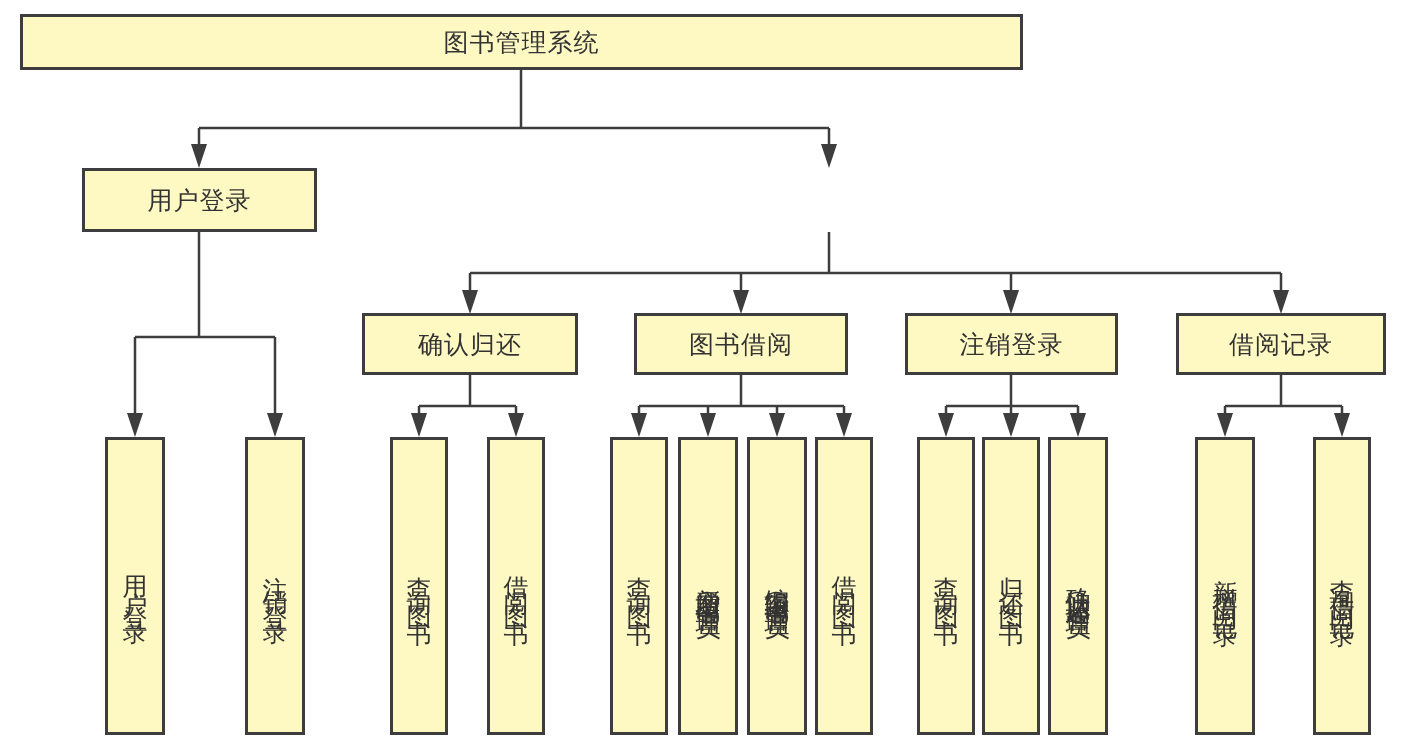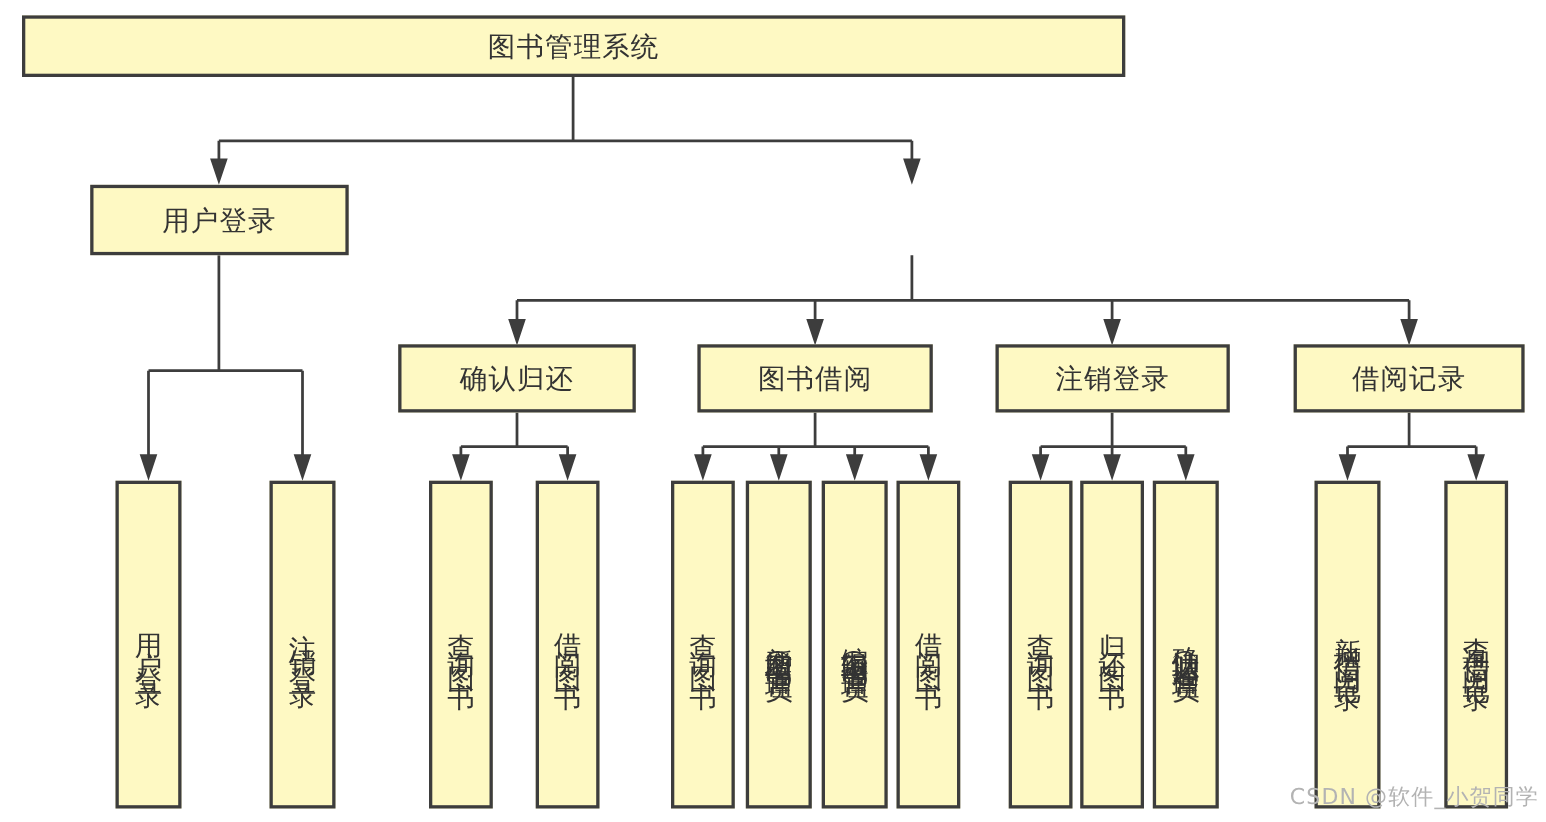--- a/index.html
+++ b/index.html
@@ -139,15 +139,14 @@
     <span class="v-label ls-tight">确认归还（管理员）</span>
   </div>
 
   <div class="node leaf" style="left:1195px; width:60px;">
     <span class="v-label ls-mid">新增借阅记录</span>
   </div>
   <div class="node leaf" style="left:1313px; width:58px;">
     <span class="v-label ls-mid">查询借阅记录</span>
   </div>
 
-  <div id="watermark">CSDN @软件_小贺同学</div>
 
 </div>
 
 </body></html>

